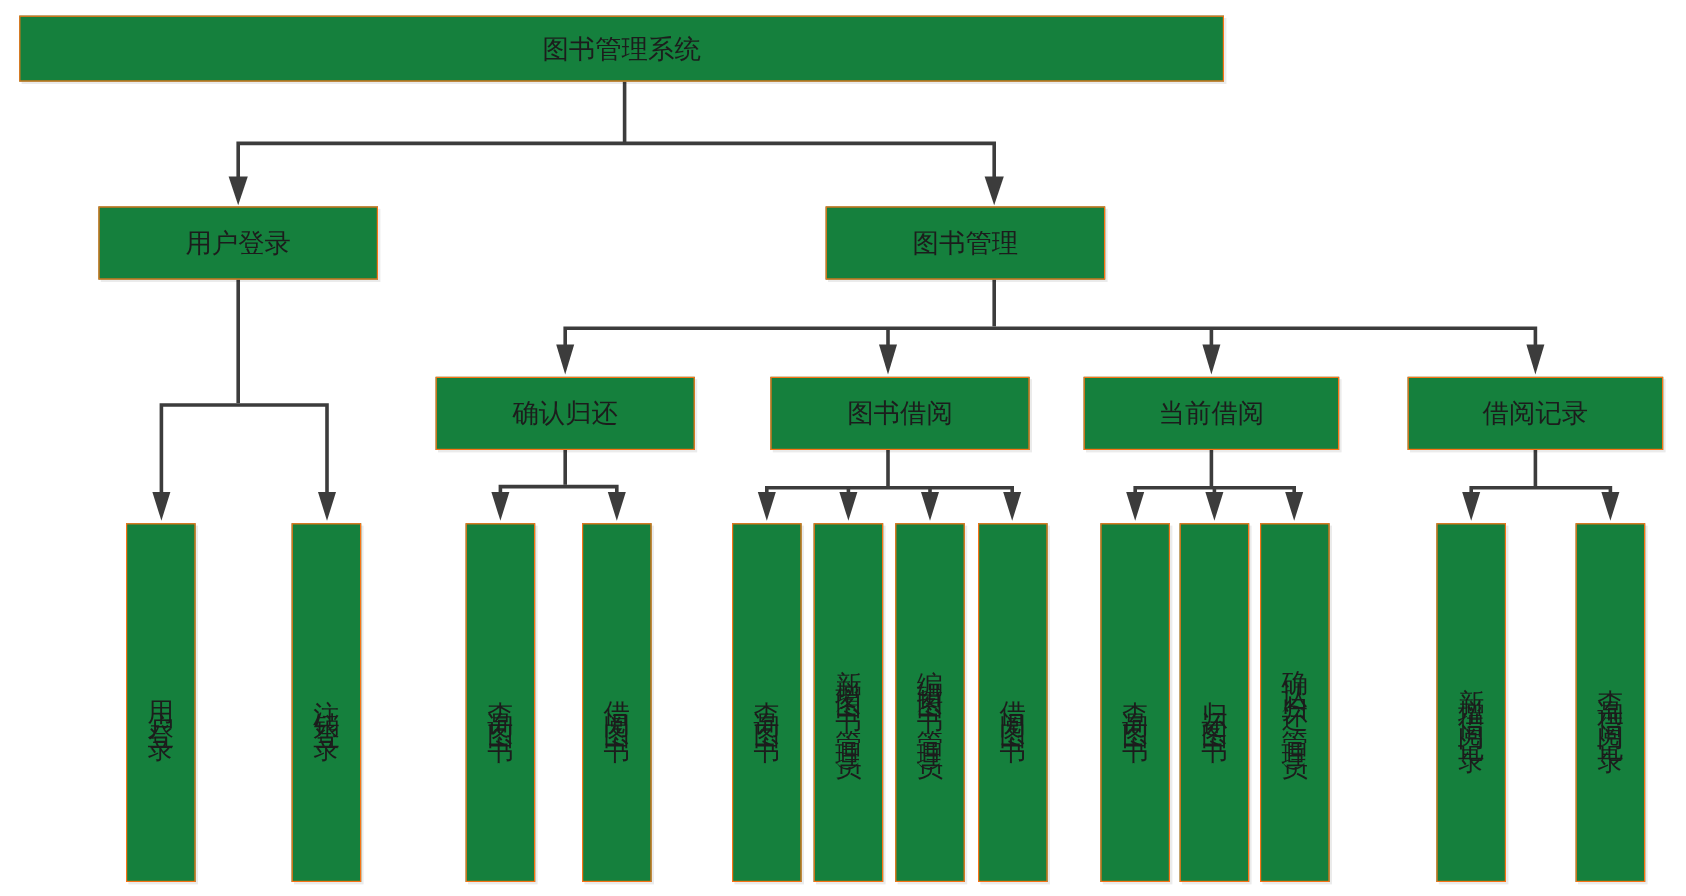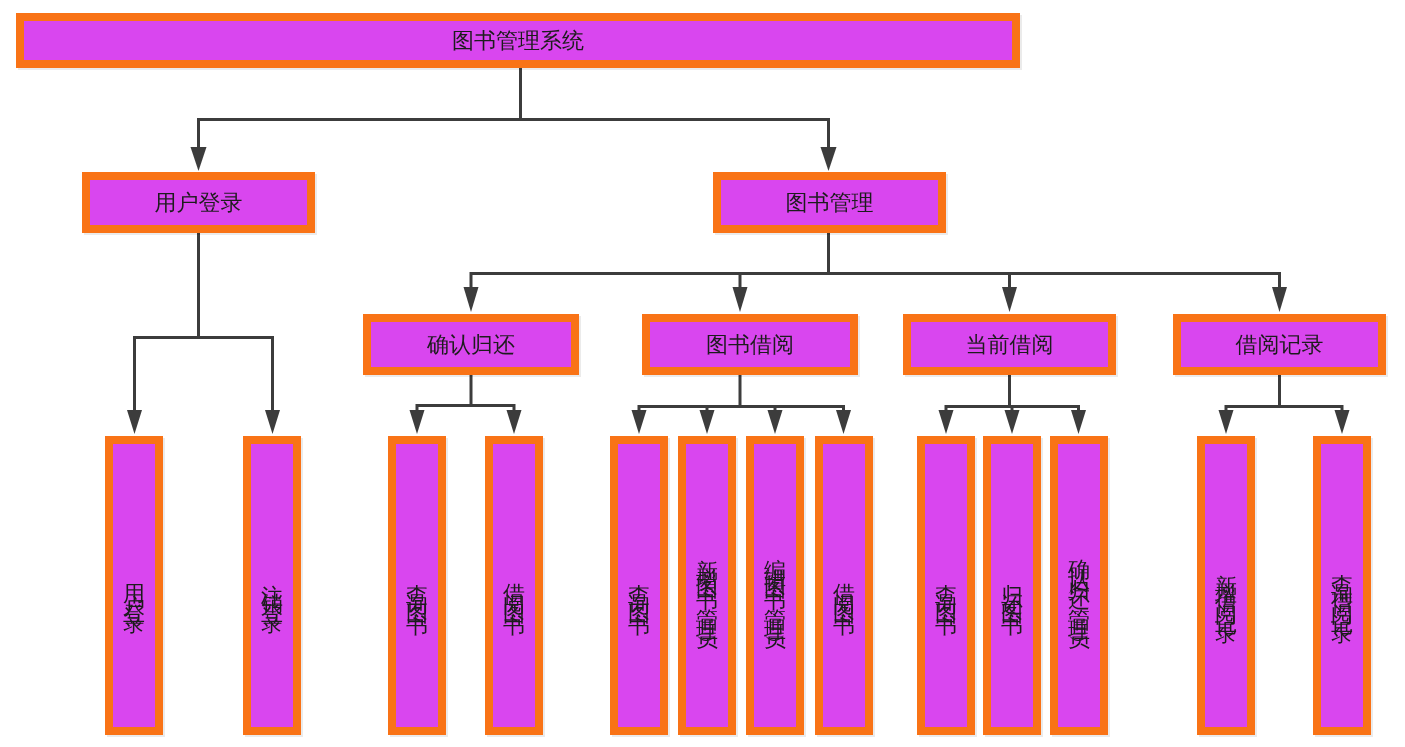--- a/index.html
+++ b/index.html
@@ -8,22 +8,22 @@
     width: 1405px;
     height: 747px;
     background: #ffffff;
     font-family: "Liberation Sans", sans-serif;
     overflow: hidden;
   }
   .connectors { position: absolute; left: 0; top: 0; z-index: 1; }
   .box {
     position: absolute;
     box-sizing: border-box;
-    border: 8px solid #f97316;
-    background: #d946ef;
+    border: 1px solid #f97316;
+    background: #15803d;
     display: flex;
     align-items: center;
     justify-content: center;
     color: #1c1c1c;
     font-size: 22px;
     z-index: 2;
     box-shadow: 2px 2px 0 rgba(0,0,0,0.08);
   }
   .vbox {
     writing-mode: vertical-rl;
@@ -93,21 +93,21 @@
 
     <path d="M1279.5 375 V405"></path>
     <path d="M1226 412 V406.5 H1342 V412"></path>
     <polygon points="1218.5,410 1233.5,410 1226,434" fill="#3c3c3c" stroke="none"></polygon>
     <polygon points="1334.5,410 1349.5,410 1342,434" fill="#3c3c3c" stroke="none"></polygon>
   </svg>
 
   <div class="box" style="left:16px; top:13px; width:1004px; height:55px;">图书管理系统</div>
 
   <div class="box" style="left:82px; top:172px; width:233px; height:61px;">用户登录</div>
-  <div class="box" style="left:713px; top:172px; width:233px; height:61px;">图书管理</div>
+  <div class="box" style="left:688px; top:172px; width:233px; height:61px;">图书管理</div>
 
   <div class="box" style="left:363px; top:314px; width:216px; height:61px;">确认归还</div>
   <div class="box" style="left:632px; top:314px; width:216px; height:61px;margin-left:10px;">图书借阅</div>
   <div class="box" style="left:1173px; top:314px; width:213px; height:61px;">借阅记录</div>
   <div class="box" style="left:903px; top:314px; width:213px; height:61px;">当前借阅</div>
 
   <div class="box vbox" style="left:105px; top:436px; width:58px; height:299px;">用户登录</div>
   <div class="box vbox" style="left:243px; top:436px; width:58px; height:299px;">注销登录</div>
 
   <div class="box vbox" style="left:388px; top:436px; width:58px; height:299px;">查询图书</div>

